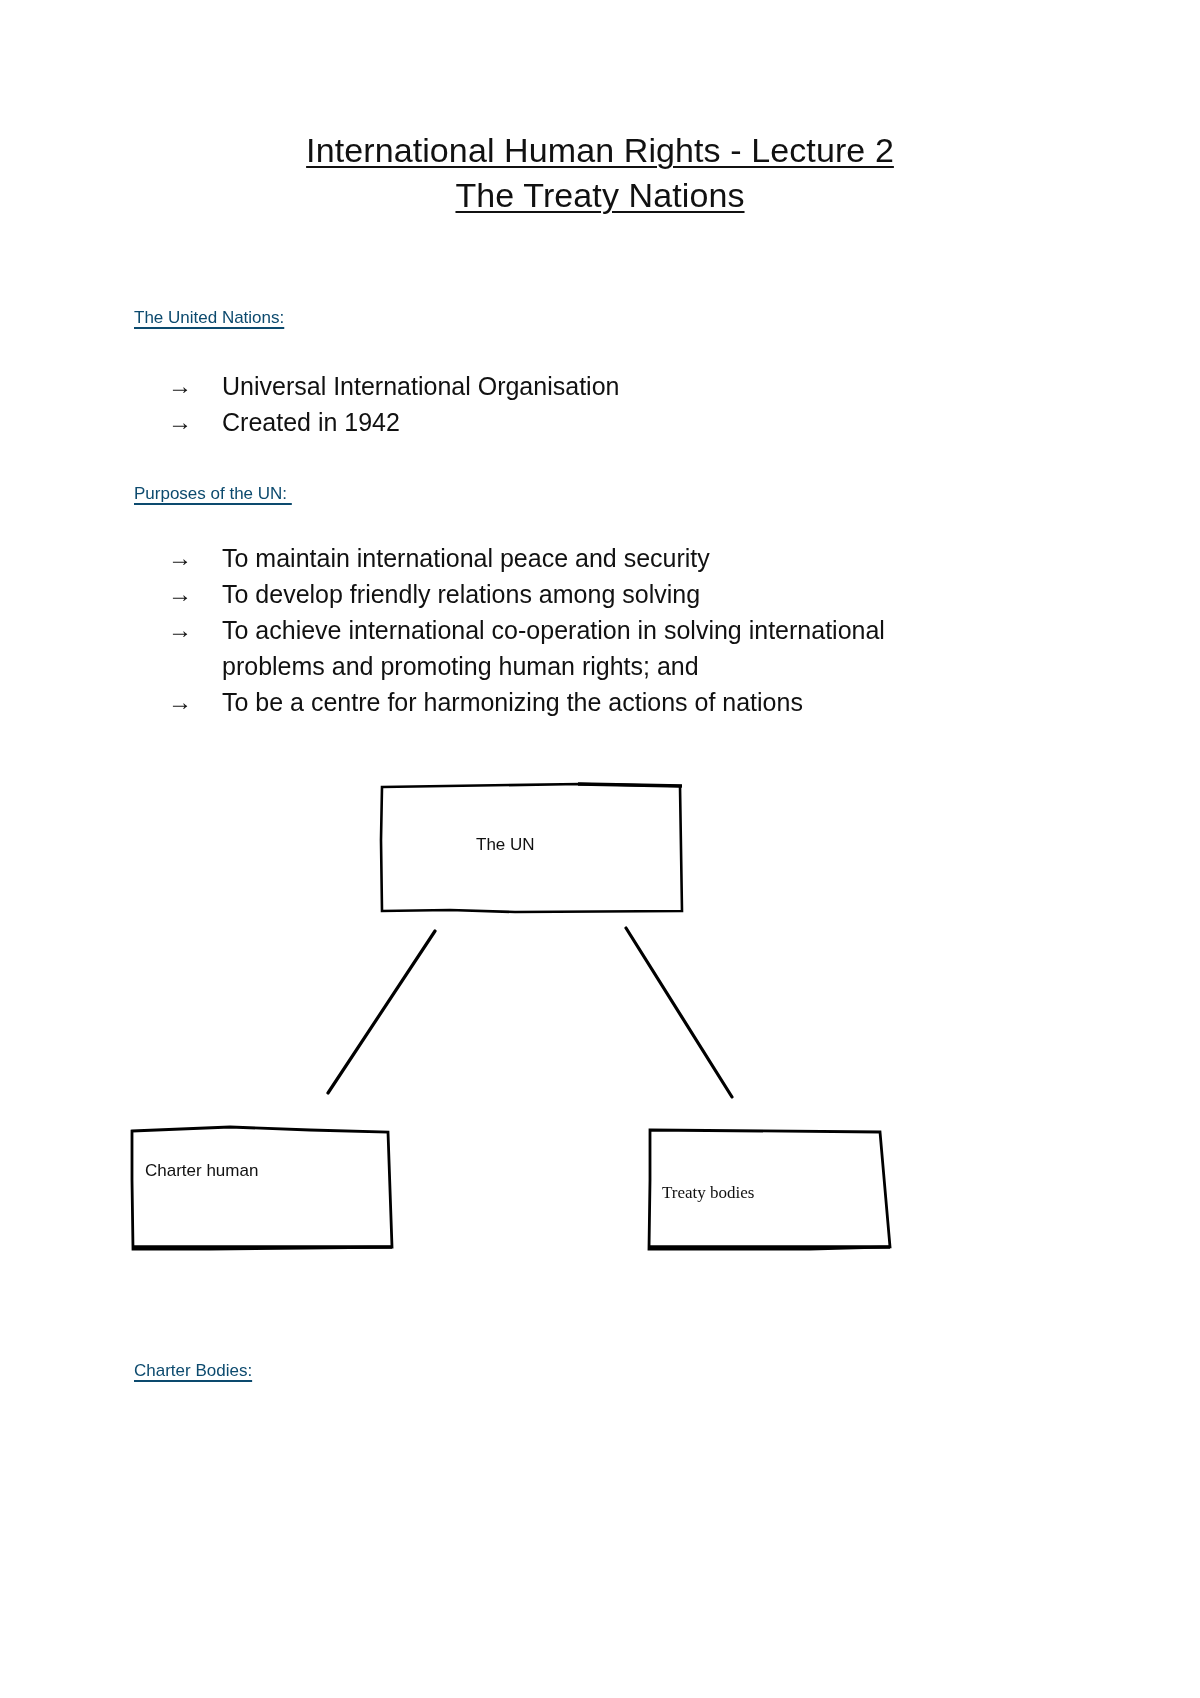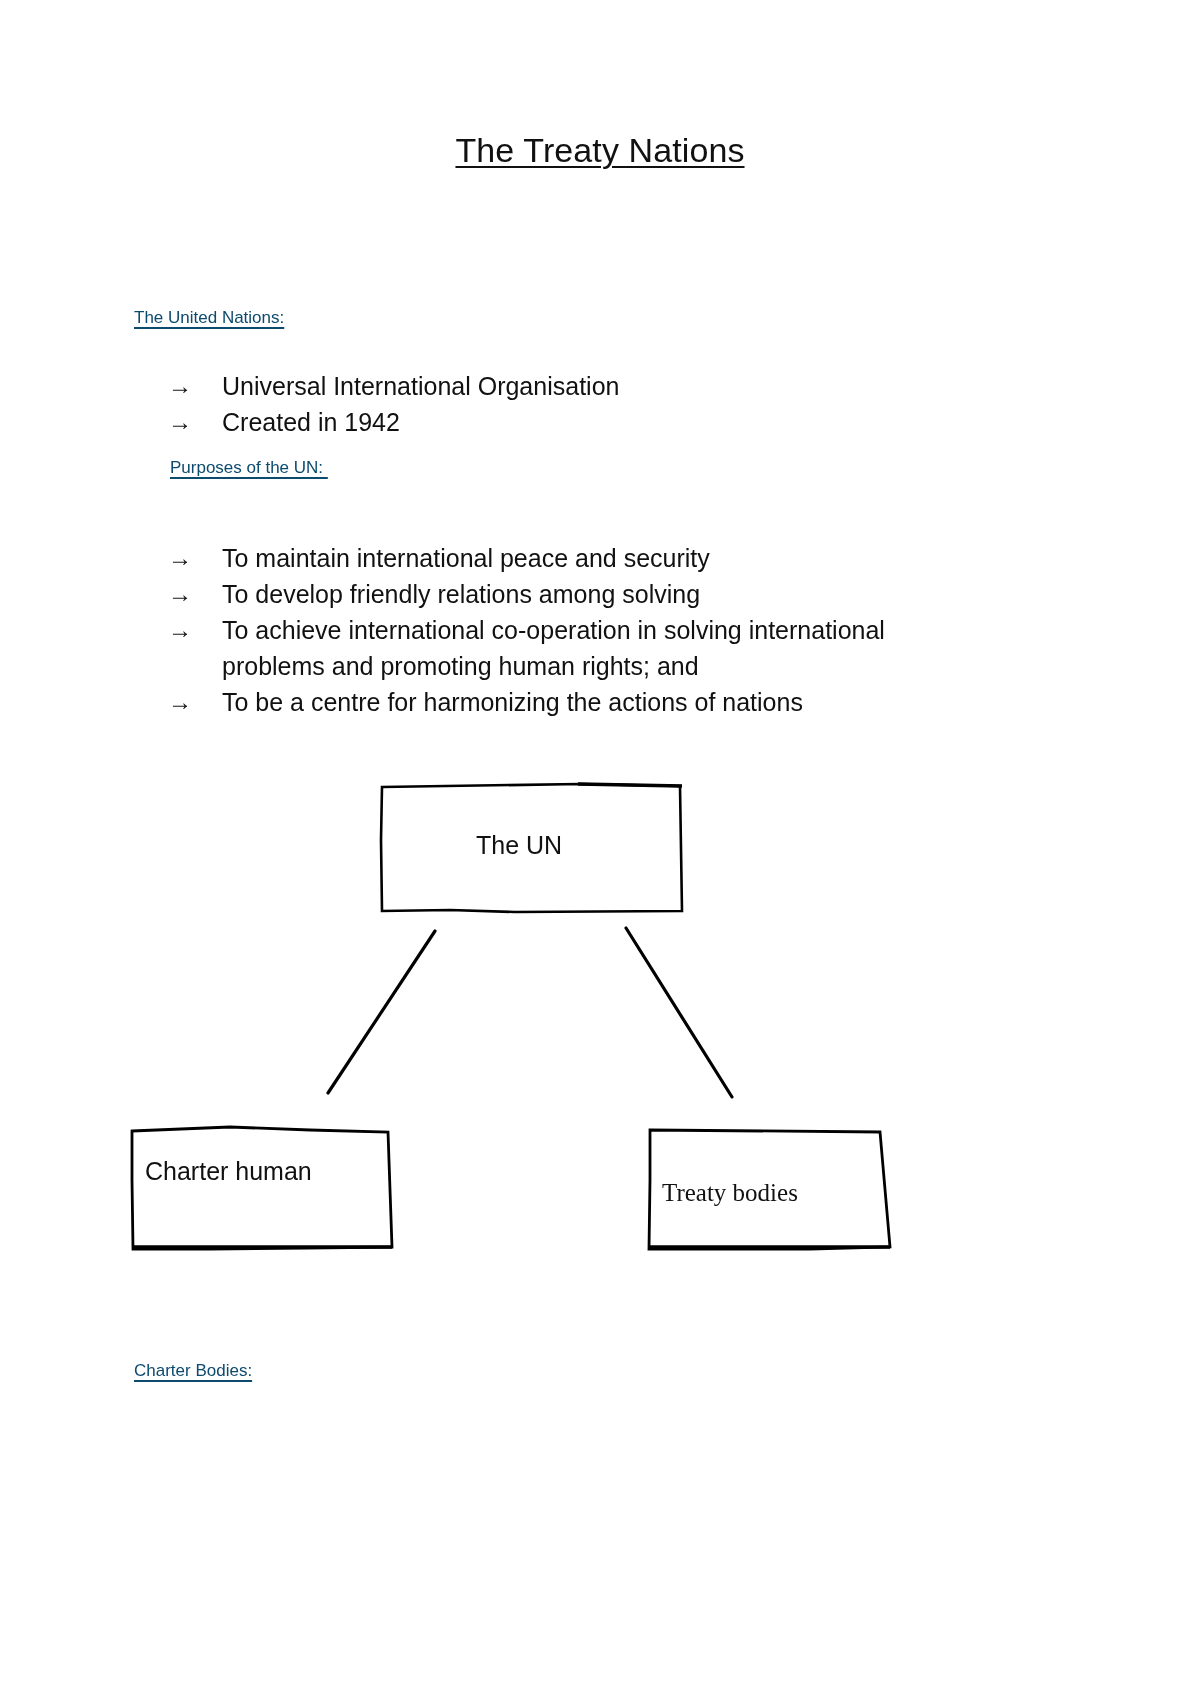--- a/index.html
+++ b/index.html
@@ -90,52 +90,53 @@
     left: 110px;
     top: 760px;
     width: 830px;
     height: 520px;
   }
   .diagram svg {
     display: block;
   }
   .node-label {
     position: absolute;
-    font-size: 25px;
+    font-size: 17px;
     line-height: 30px;
     color: #111111;
     white-space: nowrap;
   }
   .label-un      { left: 366px; top: 70px; }
   .label-charter { left: 35px;  top: 396px; }
   .label-treaty  { left: 552px; top: 418px; font-family: Liberation Serif, serif; }
 </style>
 </head>
 <body>
 
 <div class="page">
 
   <div class="title-block">
+    <div class="title-line"><span class="u">International Human Rights - Lecture 2</span></div>
     <div class="title-line"><span class="u">The Treaty Nations</span></div>
   </div>
 
   <div class="section-heading" style="top:302px;"><span class="u">The United Nations:</span></div>
 
   <ul class="bullet-list" style="top:368px;">
     <li>
       <span class="bullet-arrow">→</span>
       <span class="bullet-text">Universal International Organisation</span>
     </li>
     <li>
       <span class="bullet-arrow">→</span>
       <span class="bullet-text">Created in 1942</span>
     </li>
   </ul>
 
-  <div class="section-heading" style="top:452px;margin-left:36px;"><span class="u">Purposes of the UN: </span></div>
+  <div class="section-heading" style="top:478px;"><span class="u">Purposes of the UN: </span></div>
 
   <ul class="bullet-list" style="top:540px;">
     <li>
       <span class="bullet-arrow">→</span>
       <span class="bullet-text">To maintain international peace and security</span>
     </li>
     <li>
       <span class="bullet-arrow">→</span>
       <span class="bullet-text">To develop friendly relations among solving</span>
     </li>

